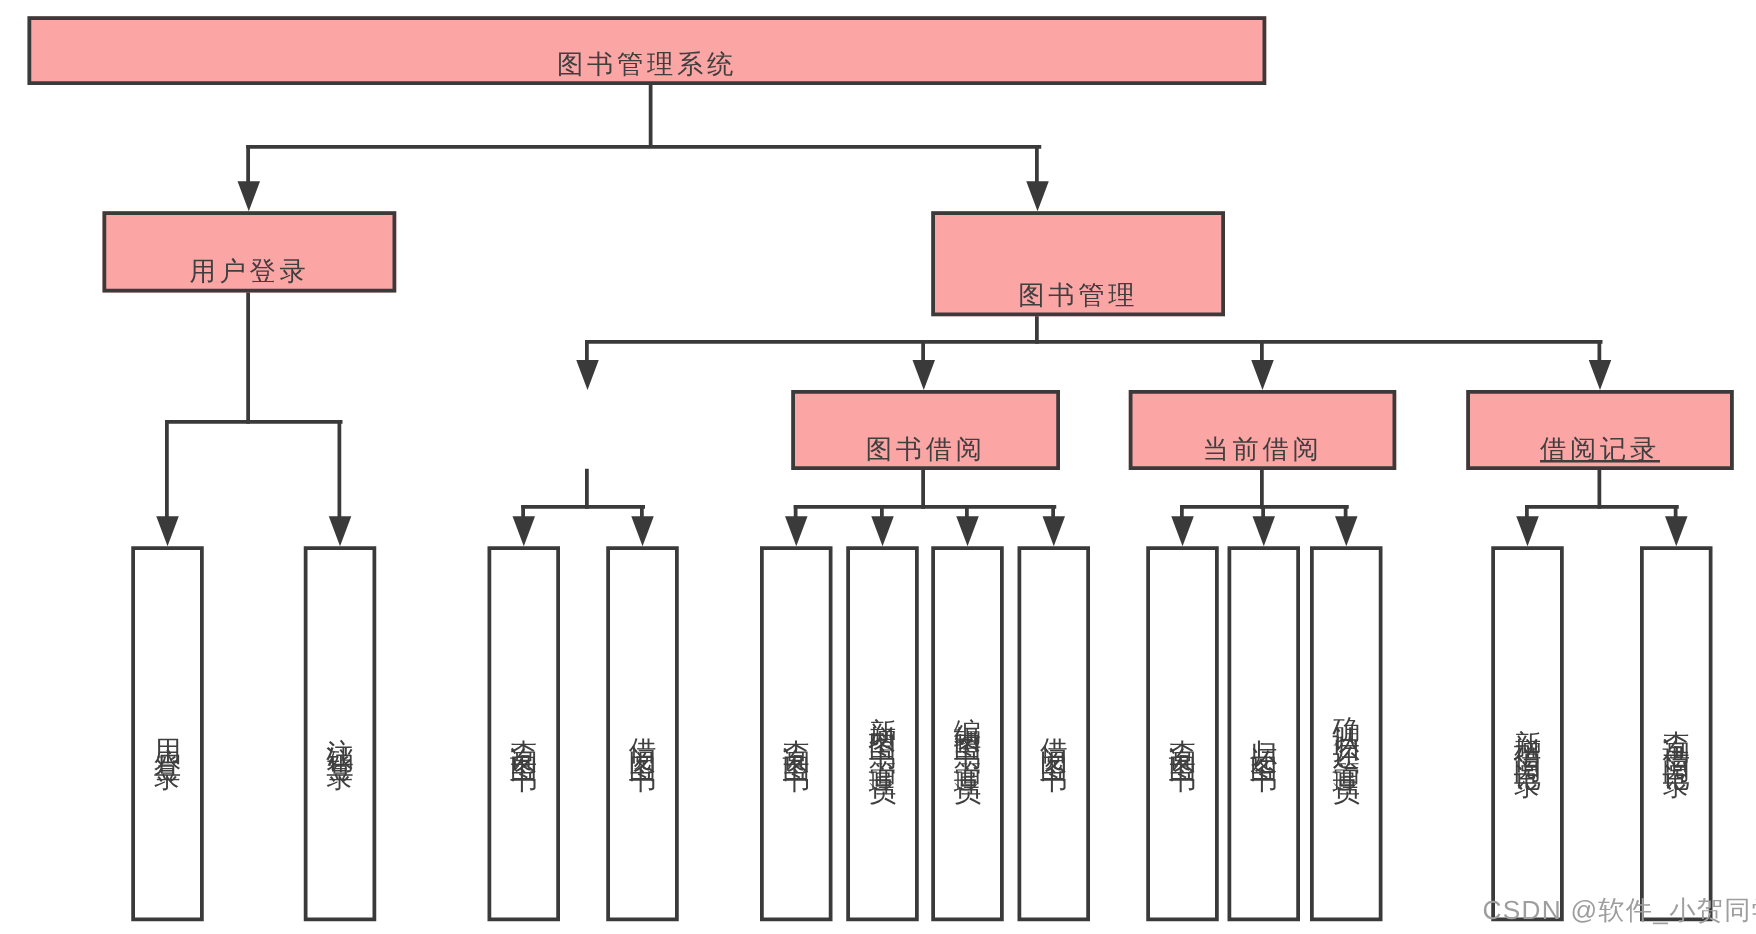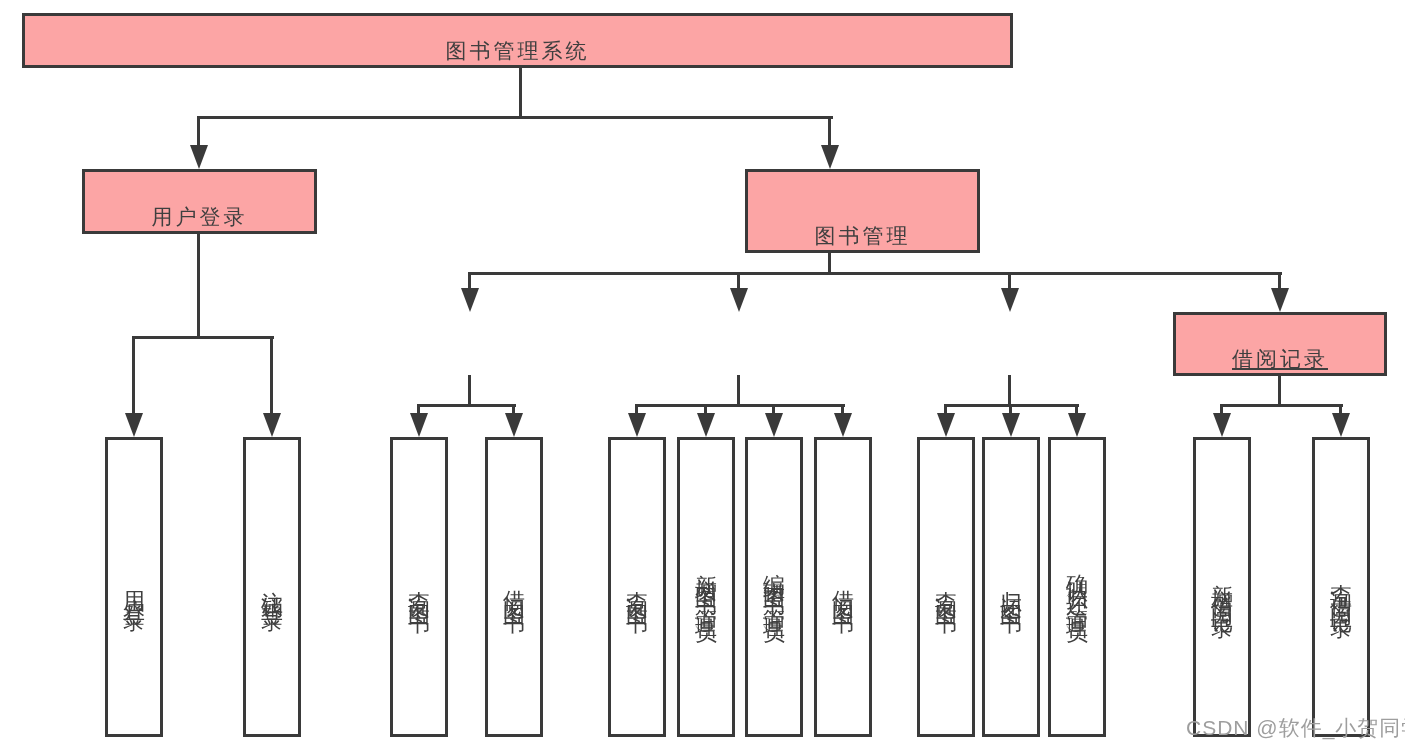--- a/index.html
+++ b/index.html
@@ -94,20 +94,26 @@
     <span>图书管理系统</span>
   </div>
 
   <div class="hbox" style="left:82px;top:169px;width:235px;height:65px;">
     <span>用户登录</span>
   </div>
   <div class="hbox" style="left:713px;top:169px;width:235px;height:84px;margin-left:32px;">
     <span>图书管理</span>
   </div>
 
+  <div class="hbox" style="left:633px;top:312px;width:215px;height:64px;">
+    <span>图书借阅</span>
+  </div>
+  <div class="hbox" style="left:903px;top:312px;width:214px;height:64px;">
+    <span>当前借阅</span>
+  </div>
   <div class="hbox" style="left:1173px;top:312px;width:214px;height:64px;text-decoration:underline;">
     <span>借阅记录</span>
   </div>
 
   <div class="vbox" style="left:105px;">
     <span>用户登录</span>
   </div>
   <div class="vbox" style="left:243px;">
     <span>注销登录</span>
   </div>

